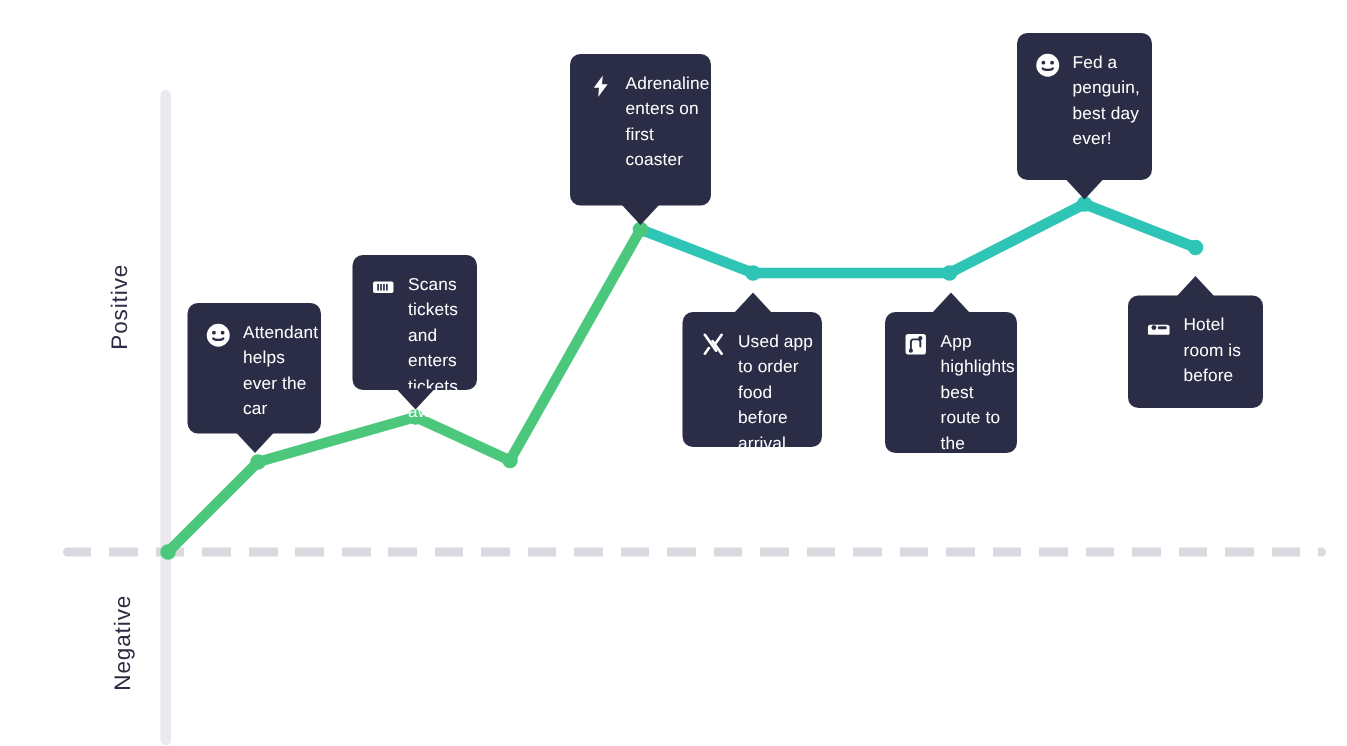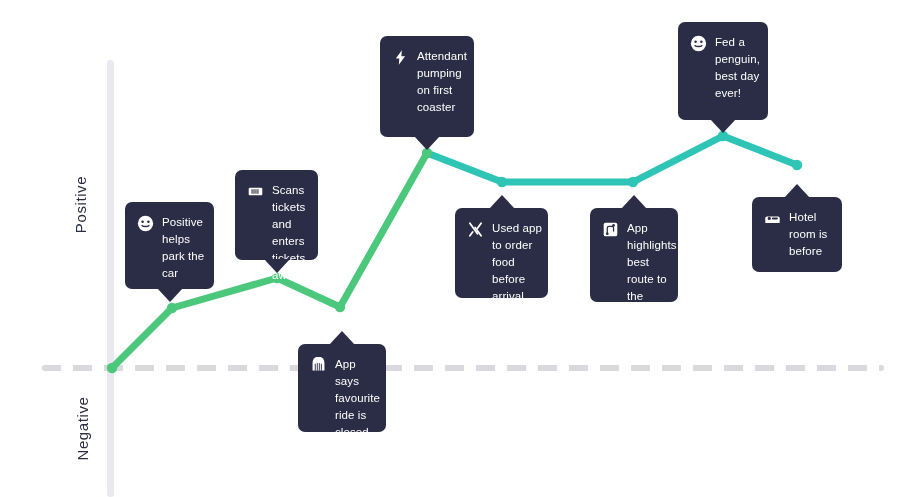--- a/index.html
+++ b/index.html
@@ -144,65 +144,50 @@
   <div class="card" style="left:125px; top:202px; width:89px; height:87px;">
     <div class="card-inner">
       <span class="card-icon">
         <svg viewBox="0 0 20 20">
             <circle cx="10" cy="10" r="9" fill="#fff"></circle>
             <circle cx="6.6" cy="8" r="1.5" fill="#2a2d45"></circle>
             <circle cx="13.4" cy="8" r="1.5" fill="#2a2d45"></circle>
             <path d="M6 12.4c1 1.6 7 1.6 8 0" stroke="#2a2d45" stroke-width="1.7" fill="none" stroke-linecap="round"></path>
           </svg>
       </span>
-      <span class="card-text">Positive helps park the car</span>
+      <span class="card-text">Attendant helps ever the car</span>
     </div>
     <div class="tail tail-down"></div>
   </div>
 
   <div class="card" style="left:235px; top:170px; width:83px; height:90px;">
     <div class="card-inner">
       <span class="card-icon">
         <svg viewBox="0 0 20 20">
             <rect x="2" y="5.5" width="16" height="9" rx="1.4" fill="#fff"></rect>
             <rect x="5.3" y="7.4" width="1.3" height="5.2" fill="#2a2d45"></rect>
             <rect x="7.6" y="7.4" width="1.3" height="5.2" fill="#2a2d45"></rect>
             <rect x="9.9" y="7.4" width="1.3" height="5.2" fill="#2a2d45"></rect>
             <rect x="12.2" y="7.4" width="1.3" height="5.2" fill="#2a2d45"></rect>
           </svg>
       </span>
       <span class="card-text">Scans tickets and enters tickets away</span>
     </div>
     <div class="tail tail-down"></div>
   </div>
 
-  <div class="card" style="left:298px; top:344px; width:88px; height:88px;">
-    <div class="tail tail-up"></div>
-    <div class="card-inner">
-      <span class="card-icon">
-        <svg viewBox="0 0 20 20">
-            <path d="M3 6.5a7 7 0 0 1 14 0V16H3z" fill="#fff"></path>
-            <rect x="5.6" y="8" width="1.1" height="8" fill="#2a2d45"></rect>
-            <rect x="8" y="7.2" width="1.1" height="8.8" fill="#2a2d45"></rect>
-            <rect x="10.4" y="7.2" width="1.1" height="8.8" fill="#2a2d45"></rect>
-            <rect x="12.8" y="8" width="1.1" height="8" fill="#2a2d45"></rect>
-          </svg>
-      </span>
-      <span class="card-text">App says favourite ride is closed</span>
-    </div>
-  </div>
 
   <div class="card" style="left:380px; top:36px; width:94px; height:101px;">
     <div class="card-inner">
       <span class="card-icon">
         <svg viewBox="0 0 20 20">
             <path d="M11.6 1.5 4.5 11.2h4.1L8 18.5l7.4-10h-4.4z" fill="#fff"></path>
           </svg>
       </span>
-      <span class="card-text">Attendant pumping on first coaster</span>
+      <span class="card-text">Adrenaline enters on first coaster</span>
     </div>
     <div class="tail tail-down"></div>
   </div>
 
   <div class="card" style="left:455px; top:208px; width:93px; height:90px;">
     <div class="tail tail-up"></div>
     <div class="card-inner">
       <span class="card-icon">
         <svg viewBox="0 0 20 20">
             <path d="M3.4 2.6 12.3 15" stroke="#fff" stroke-width="2.1" stroke-linecap="round"></path>

